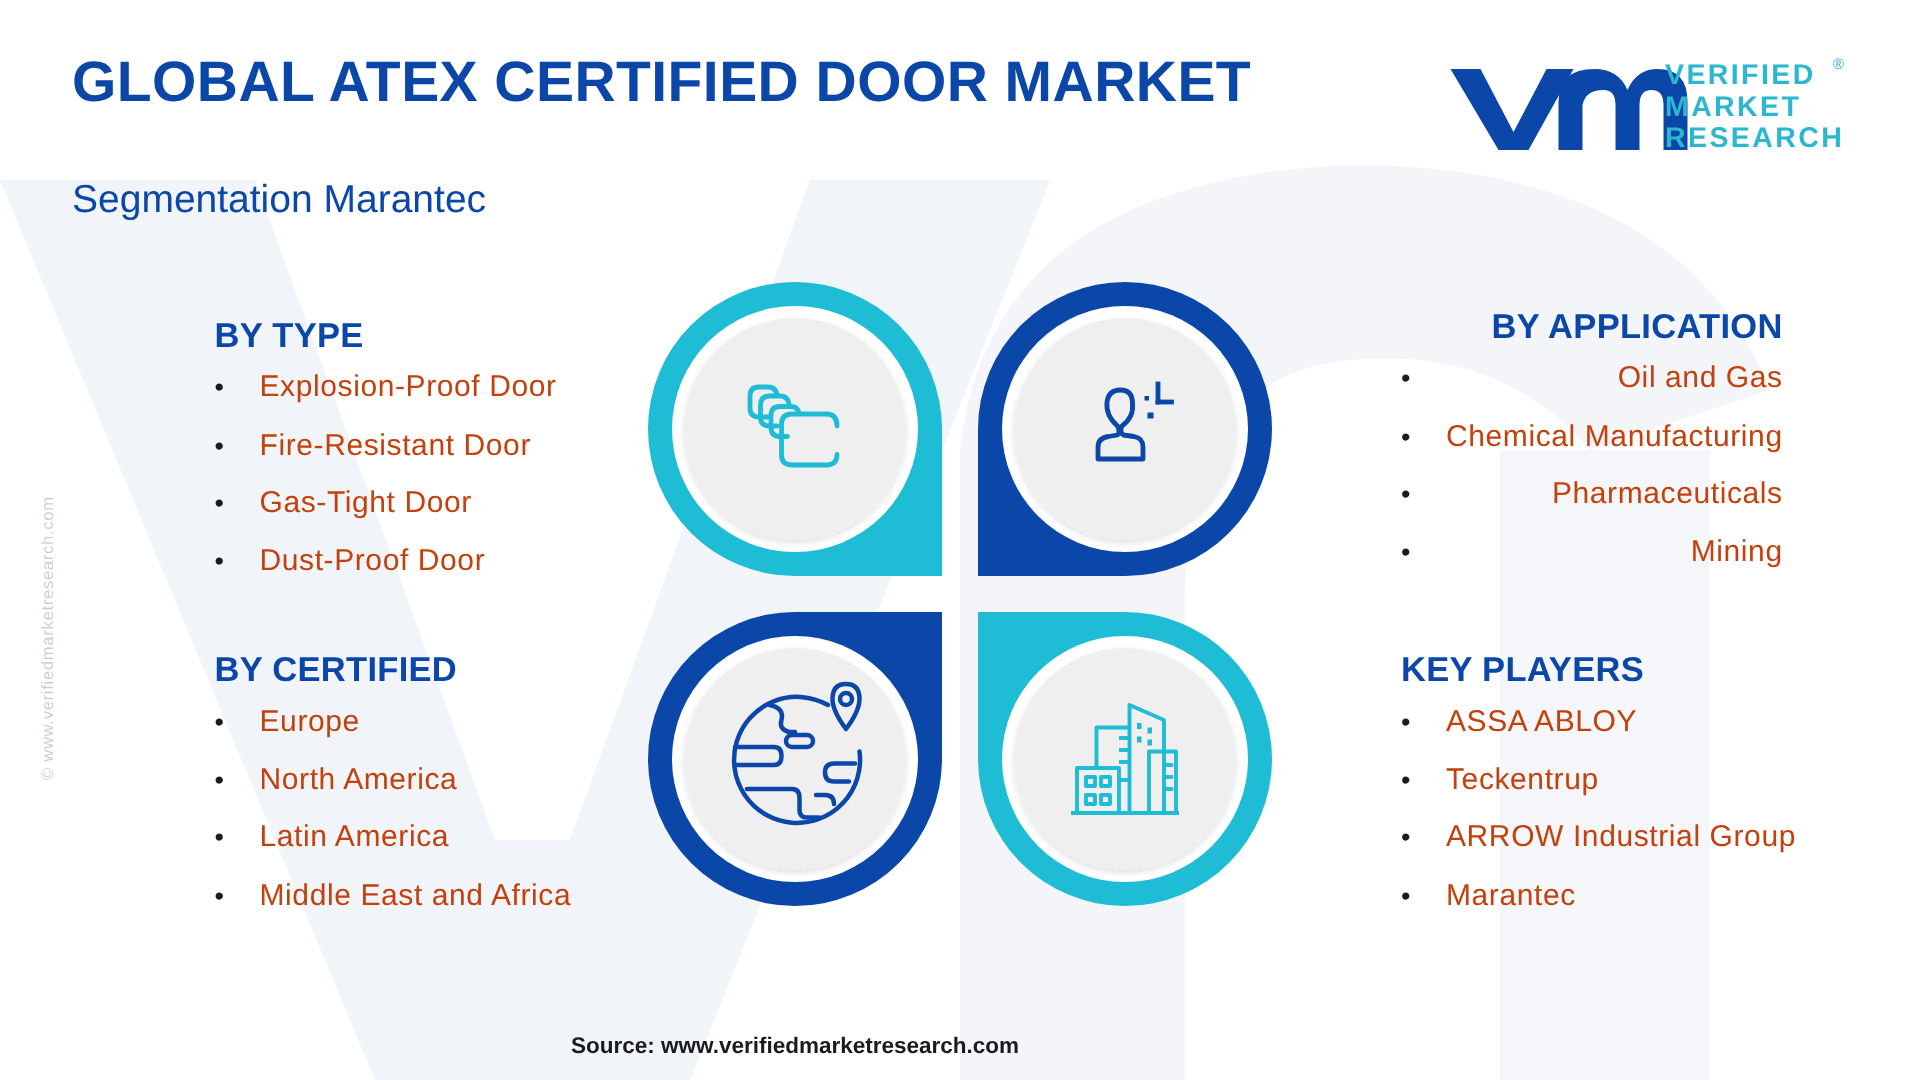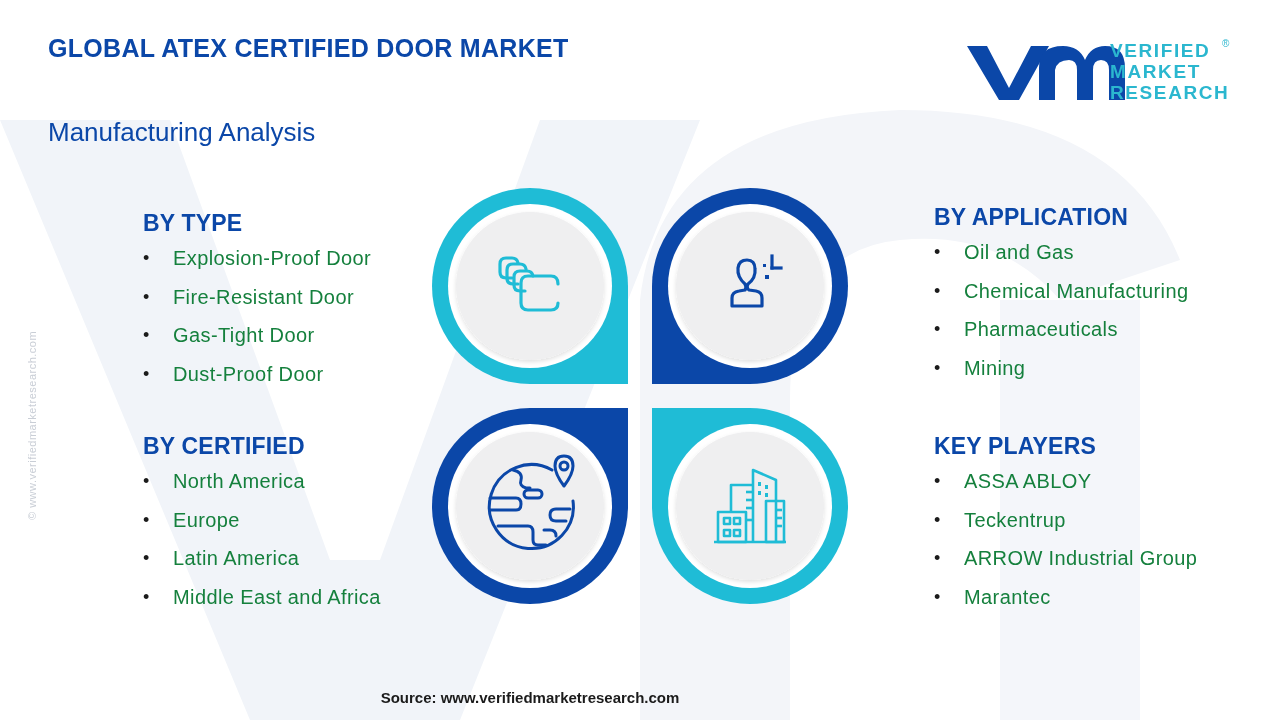--- a/index.html
+++ b/index.html
@@ -4,41 +4,41 @@
   <style>
     html, body { margin: 0; padding: 0; }
     body {
       width: 1280px; height: 720px; overflow: hidden; position: relative;
       background: #ffffff;
       font-family: "Liberation Sans", "DejaVu Sans", sans-serif;
     }
     .bg-watermark { position: absolute; inset: 0; z-index: 0; }
     .title {
       position: absolute; left: 48px; top: 34px;
-      font-size: 25px; font-weight: bold; color: #0b47a8; letter-spacing: 0.3px;
+      font-size: 38px; font-weight: bold; color: #0b47a8; letter-spacing: 0.3px;
       margin: 0;
     }
     .subtitle {
       position: absolute; left: 48px; top: 117px;
       font-size: 26px; color: #0b47a8; margin: 0; font-weight: normal;
     }
     .logo { position: absolute; left: 965px; top: 38px; width: 270px; height: 64px; }
     .logo-text {
       position: absolute; left: 1110px; top: 40px;
       color: #2bb7cf; font-weight: bold; font-size: 19px; line-height: 21px; letter-spacing: 1.6px;
     }
     .logo-text div { white-space: nowrap; }
     .reg { position: absolute; left: 1222px; top: 38px; color: #2bb7cf; font-size: 10px; }
     .segment { position: absolute; margin-left: 45px; }
     .seg-head {
       font-size: 23px; font-weight: bold; color: #0b47a8; margin: 0 0 10px 0; letter-spacing: 0.2px;
     }
     .seg-list { list-style: none; margin: 0; padding: 0; }
     .seg-list li {
-      position: relative; font-size: 20px; color: #15803d; height: 38.5px; line-height: 22px;
+      position: relative; font-size: 20px; color: #c2410c; height: 38.5px; line-height: 22px;
       padding-left: 30px; letter-spacing: 0.4px;
     }
     .seg-list li::before {
       content: "\2022"; position: absolute; left: 0; top: 0; color: #1b1b1b; font-size: 18px;
     }
     .diagram { position: absolute; left: 420px; top: 180px; width: 440px; height: 460px; z-index: 1; }
     .side-credit {
       position: absolute; left: 26px; top: 520px; transform-origin: left top; transform: rotate(-90deg);
       font-size: 11px; color: #c9ced6; white-space: nowrap; letter-spacing: 0.5px;
     }
@@ -50,21 +50,21 @@
 </head>
 <body>
 
 <svg class="bg-watermark" width="1280" height="720" viewBox="0 0 1280 720">
   <path d="M0 120 L170 120 L330 560 L380 560 L540 120 L700 120 L460 720 L250 720 Z" fill="#f1f4f9"></path>
   <path d="M640 720 L640 300 Q660 120 900 110 Q1120 110 1180 260 L1060 300 Q1000 230 900 240 Q790 250 790 400 L790 720 Z" fill="#f3f5f9"></path>
   <rect x="1000" y="300" width="140" height="420" fill="#f4f6fa"></rect>
 </svg>
 
 <h1 class="title">GLOBAL ATEX CERTIFIED DOOR MARKET</h1>
-<h2 class="subtitle">Manufacturing Analysis</h2>
+<h2 class="subtitle">Segmentation Marantec</h2>
 
 <svg class="logo" viewBox="0 0 270 64">
   <path d="M2 8 L22 8 L44 50 L66 8 L84 8 L54 62 L34 62 Z" fill="#0b47a8"></path>
   <path d="M74 62 L74 30 Q74 8 98 8 Q114 8 120 22 Q126 8 140 8 Q160 8 160 30 L160 62 L144 62 L144 32 Q144 22 136 22 Q128 22 128 32 L128 62 L112 62 L112 32 Q112 22 104 22 Q92 22 90 32 L90 62 Z" fill="#0b47a8"></path>
 </svg>
 <div class="logo-text">
   <div>VERIFIED</div>
   <div>MARKET</div>
   <div>RESEARCH</div>
 </div>
@@ -76,28 +76,28 @@
     <li>Explosion-Proof Door</li>
     <li>Fire-Resistant Door</li>
     <li>Gas-Tight Door</li>
     <li>Dust-Proof Door</li>
   </ul>
 </div>
 
 <div class="segment" style="left:98px; top:433px;">
   <h3 class="seg-head">BY CERTIFIED</h3>
   <ul class="seg-list">
+    <li>Europe</li>
     <li>North America</li>
-    <li>Europe</li>
     <li>Latin America</li>
     <li>Middle East and Africa</li>
   </ul>
 </div>
 
-<div class="segment" style="left:889px; top:204px;">
+<div class="segment" style="left:889px; top:204px;text-align:right;">
   <h3 class="seg-head">BY APPLICATION</h3>
   <ul class="seg-list">
     <li>Oil and Gas</li>
     <li>Chemical Manufacturing</li>
     <li>Pharmaceuticals</li>
     <li>Mining</li>
   </ul>
 </div>
 
 <div class="segment" style="left:889px; top:433px;">

